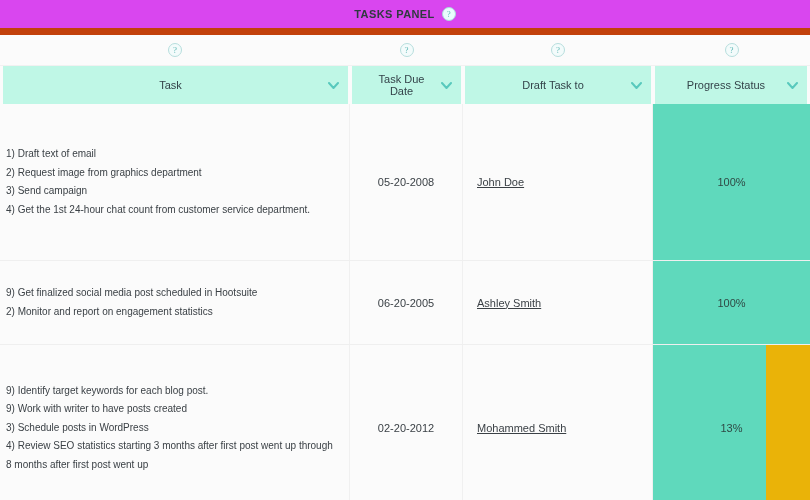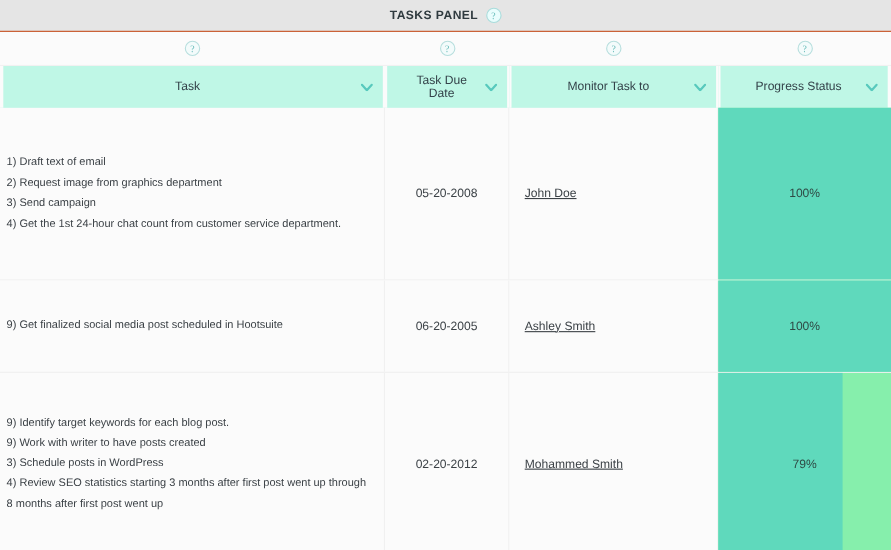--- a/index.html
+++ b/index.html
@@ -18,26 +18,26 @@
   .panel {
     width: 810px;
     height: 500px;
     position: relative;
     background: #fbfbfb;
   }
 
   
   .title-bar {
     height: 28px;
-    background: #e5e5e5;
+    background: #d946ef;
     display: flex;
     align-items: center;
     justify-content: center;
     gap: 7px;
-    border-bottom: 1px solid #c2410c;
+    border-bottom: 7px solid #c2410c;
   }
   .title-text {
     font-size: 11px;
     font-weight: bold;
     letter-spacing: 0.4px;
     color: #2f3a3f;
   }
 
   
   .help-icon {
@@ -156,21 +156,21 @@
     font-size: 11px;
     color: #3b4146;
     text-decoration: underline;
   }
 
   
   .cell.progress-cell {
     padding: 0;
     border-right: none;
     position: relative;
-    background: #86efac;
+    background: #eab308;
     align-items: stretch;
   }
   .progress-fill {
     position: absolute;
     left: 0; top: 0; bottom: 0;
     background: #5fd9bc;
   }
   .progress-label {
     position: relative;
     width: 100%;
@@ -220,21 +220,21 @@
     </div>
     <div class="header-cell c-date">
       <span class="header-label">Task Due Date</span>
       <span class="chev">
         <svg width="11" height="7" viewBox="0 0 11 7">
             <path d="M1 1 L5.5 6 L10 1" fill="none" stroke="#58c9bd" stroke-width="2" stroke-linecap="round" stroke-linejoin="round"></path>
           </svg>
       </span>
     </div>
     <div class="header-cell c-assign">
-      <span class="header-label">Monitor Task to</span>
+      <span class="header-label">Draft Task to</span>
       <span class="chev">
         <svg width="11" height="7" viewBox="0 0 11 7">
             <path d="M1 1 L5.5 6 L10 1" fill="none" stroke="#58c9bd" stroke-width="2" stroke-linecap="round" stroke-linejoin="round"></path>
           </svg>
       </span>
     </div>
     <div class="header-cell c-progress">
       <span class="header-label">Progress Status</span>
       <span class="chev">
         <svg width="11" height="7" viewBox="0 0 11 7">
@@ -260,20 +260,21 @@
       <div class="cell progress-cell c-progress">
         <div class="progress-fill" style="width:100%"></div>
         <div class="progress-label">100%</div>
       </div>
     </div>
 
     <div class="row r2">
       <div class="cell task-cell c-task">
         <div class="task-lines">
           <div class="task-line">9) Get finalized social media post scheduled in Hootsuite</div>
+          <div class="task-line">2) Monitor and report on engagement statistics</div>
         </div>
       </div>
       <div class="cell date-cell c-date">06-20-2005</div>
       <div class="cell assign-cell c-assign">Ashley Smith</div>
       <div class="cell progress-cell c-progress">
         <div class="progress-fill" style="width:100%"></div>
         <div class="progress-label">100%</div>
       </div>
     </div>
 
@@ -283,18 +284,18 @@
           <div class="task-line">9) Identify target keywords for each blog post.</div>
           <div class="task-line">9) Work with writer to have posts created</div>
           <div class="task-line">3) Schedule posts in WordPress</div>
           <div class="task-line wrap">4) Review SEO statistics starting 3 months after first post went up through 8 months after first post went up</div>
         </div>
       </div>
       <div class="cell date-cell c-date">02-20-2012</div>
       <div class="cell assign-cell c-assign">Mohammed Smith</div>
       <div class="cell progress-cell c-progress">
         <div class="progress-fill" style="width:72%"></div>
-        <div class="progress-label">79%</div>
+        <div class="progress-label">13%</div>
       </div>
     </div>
 
   </div>
 </div>
 
 </body></html>

